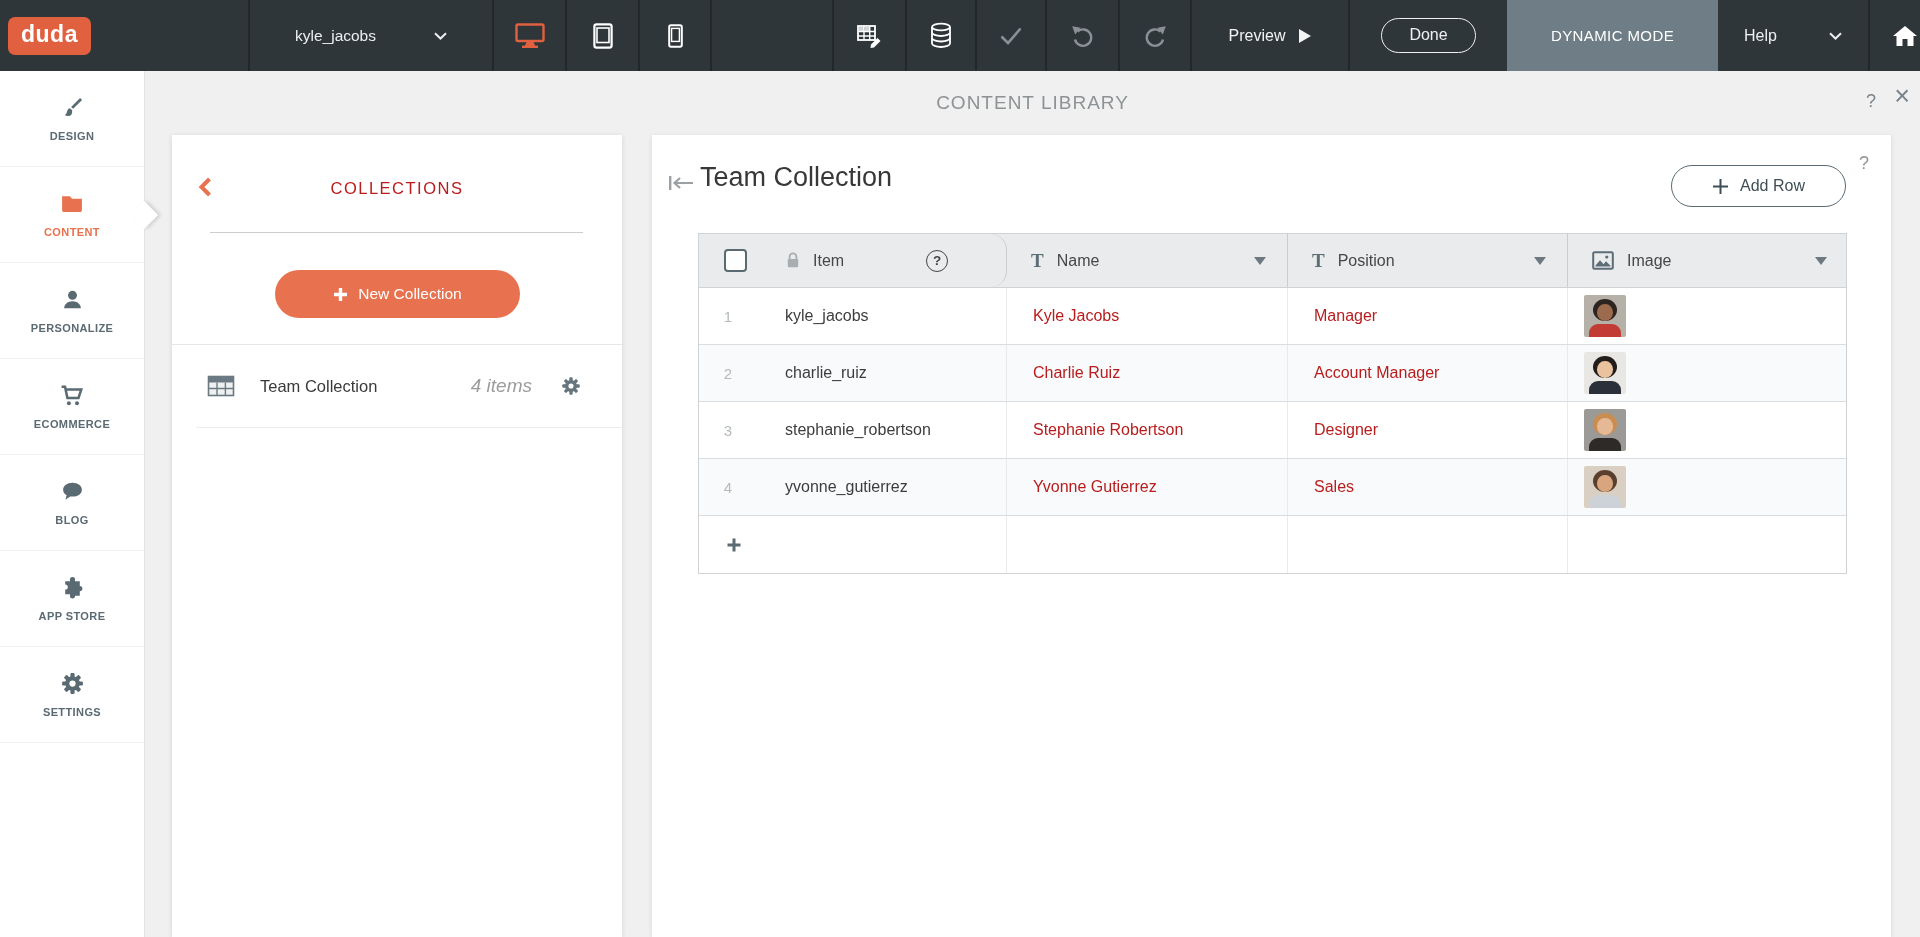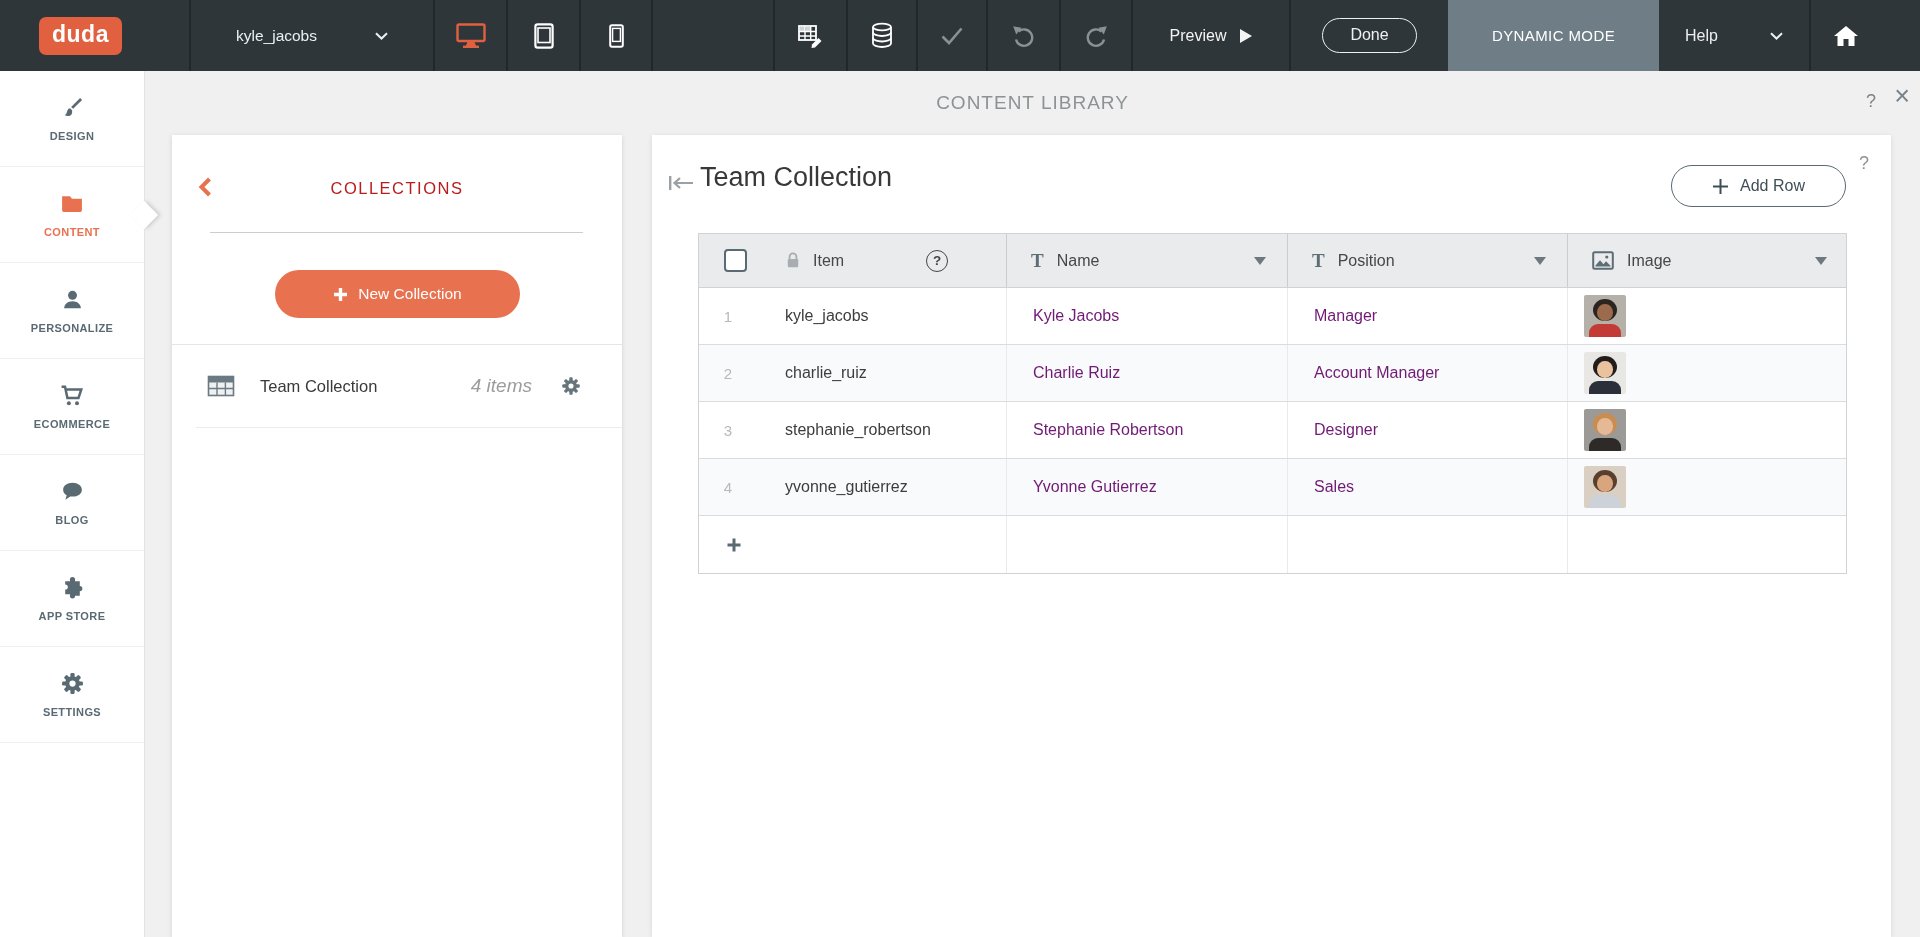--- a/index.html
+++ b/index.html
@@ -4,21 +4,21 @@
 <style>
   * { margin:0; padding:0; box-sizing:border-box; }
   body { background:#d8d8d8; font-family:"Liberation Sans", sans-serif; }
   #stage { position:relative; width:1920px; height:937px; background:#f0f0f1; overflow:hidden;
            font-family:"Liberation Sans", sans-serif; }
 
   
   .topbar { position:absolute; left:0; top:0; width:1920px; height:71px; background:#2f363a; display:flex; }
   .tb-sec { height:100%; display:flex; align-items:center; justify-content:center; flex:none; cursor:pointer; }
   .sep { border-left:2px solid #21272b; }
-  .tb-logo { width:189px; justify-content:flex-start; padding-left:39px; cursor:default; }
+  .tb-logo { width:248px; justify-content:flex-start; padding-left:8px; cursor:default; }
   .logo-chip { background:#e0603f; color:#fff; font-weight:bold; font-size:23px; letter-spacing:.5px;
                padding:4px 13px 7px; border-radius:7px; }
   .tb-site { width:244px; color:#eceff0; font-size:15.5px; gap:58px; }
   .tb-dev { width:73px; } .tb-dev3 { width:72px; }
   .tb-spacer { width:122px; cursor:default; }
   .tb-tool { width:73px; } .tb-tool2 { width:70px; } .tb-tool5 { width:72px; }
   .tb-preview { width:158px; color:#f2f4f4; font-size:16px; gap:14px; }
   .tb-done { width:159px; }
   .done-pill { border:1.5px solid #eef1f2; border-radius:19px; color:#eef1f2; font-size:16px;
                padding:7px 27px 8px; }
@@ -75,36 +75,36 @@
                  color:#3f4e56; font-size:16px; cursor:pointer; background:#fff; }
 
   
   .tbl { position:absolute; left:46px; top:98px; width:1149px; border:1px solid #cfd3d5; background:#fff; }
   .thead { display:flex; height:54px; background:#e9ebec; border-bottom:1px solid #cfd3d5; }
   .th { flex:none; display:flex; align-items:center; border-right:1px solid #c9cdd0; padding-left:24px; }
   .th:last-child { border-right:none; }
   .th .hlabel { font-size:16px; color:#474747; margin-left:13px; }
   .c1 { width:308px; } .c2 { width:281px; } .c3 { width:280px; } .c4 { width:280px; }
   .checkbox { width:23px; height:23px; border:2px solid #5a6a72; border-radius:4px; background:#fff; cursor:pointer; flex:none; }
-  .th.c1 { padding-left:25px; }
+  .th.c1 { padding-left:25px;border-radius:16px; }
   .th .lock { margin-left:39px; }
   .th .qcirc { margin-left:auto; margin-right:58px; width:22px; height:22px; border:1.5px solid #454545;
                border-radius:50%; color:#454545; font-size:13.5px; font-weight:bold; display:flex;
                align-items:center; justify-content:center; cursor:pointer; }
   .ticon { font-family:"Liberation Serif", serif; font-weight:bold; font-size:19px; color:#5d6d75; }
   .tri { margin-left:auto; margin-right:21px; width:0; height:0; border-top:8px solid #6d7880;
          border-left:6px solid transparent; border-right:6px solid transparent; cursor:pointer; }
   .trow { display:flex; height:57px; background:#fff; border-bottom:1px solid #dadddf; }
   .trow.alt { background:#f8fafb; }
   .trow:last-child { border-bottom:none; }
   .td { flex:none; display:flex; align-items:center; border-right:1px solid #e8eaec; cursor:pointer; }
   .td:last-child { border-right:none; }
   .td .rownum { width:58px; text-align:center; font-size:15px; color:#b4babd; flex:none; }
   .td .itemtxt { margin-left:28px; font-size:16px; color:#3d3d3d; }
-  .td.c2, .td.c3 { padding-left:26px; font-size:16px; color:#701a75; }
+  .td.c2, .td.c3 { padding-left:26px; font-size:16px; color:#b91c1c; }
   .td.c4 { padding-left:16px; }
   .plusrow .td { align-items:center; }
   .plus-glyph { margin-left:27px; }
 
   
   .avatar { width:42px; height:42px; border-radius:2px; position:relative; overflow:hidden; background:var(--bg); flex:none; }
   .avatar .hr { position:absolute; left:50%; top:4px; transform:translateX(-50%); width:24px; height:22px; border-radius:50%; background:var(--hair); }
   .avatar .hd { position:absolute; left:50%; top:9px; transform:translateX(-50%); width:16px; height:17px; border-radius:48%; background:var(--skin); }
   .avatar .bd { position:absolute; left:50%; bottom:-5px; transform:translateX(-50%); width:32px; height:18px; border-radius:9px 9px 0 0; background:var(--shirt); }
 </style>

